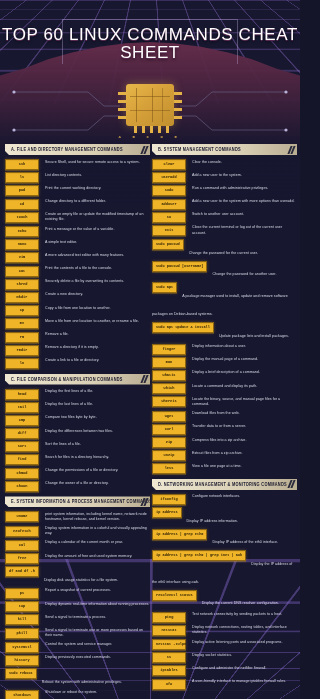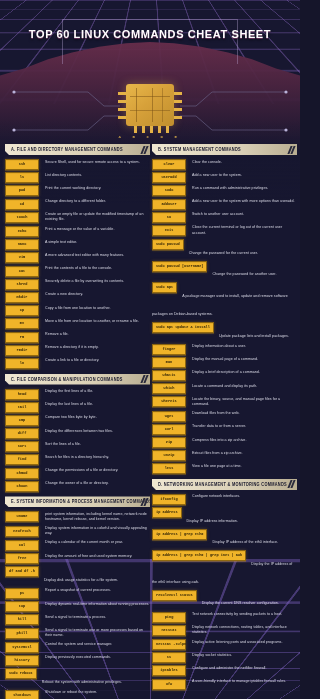--- a/index.html
+++ b/index.html
@@ -44,21 +44,21 @@
   
   .header { position:absolute; left:0; top:0; width:300px; height:150px; }
   .title-frame {
     position:absolute; left:62px; top:19px; width:176px; height:45px;
     border:1px solid rgba(200,180,230,.35);
     border-bottom:none;
   }
   .title {
     position:absolute; left:0; top:26px; width:300px;
     text-align:center;
-    font-size:11px; font-weight:bold; line-height:17.5px;
+    font-size:17px; font-weight:normal; line-height:17.5px;
     letter-spacing:.6px;
     color:#ffffff;
     text-shadow:0 1px 0 #5a2a52, 0 2px 3px rgba(0,0,0,.6);
     z-index:4;
   }
 
   
   .chip-wrap { position:absolute; left:0; top:80px; width:300px; height:62px; }
   .chip {
     position:absolute; left:126px; top:4px; width:48px; height:42px;

